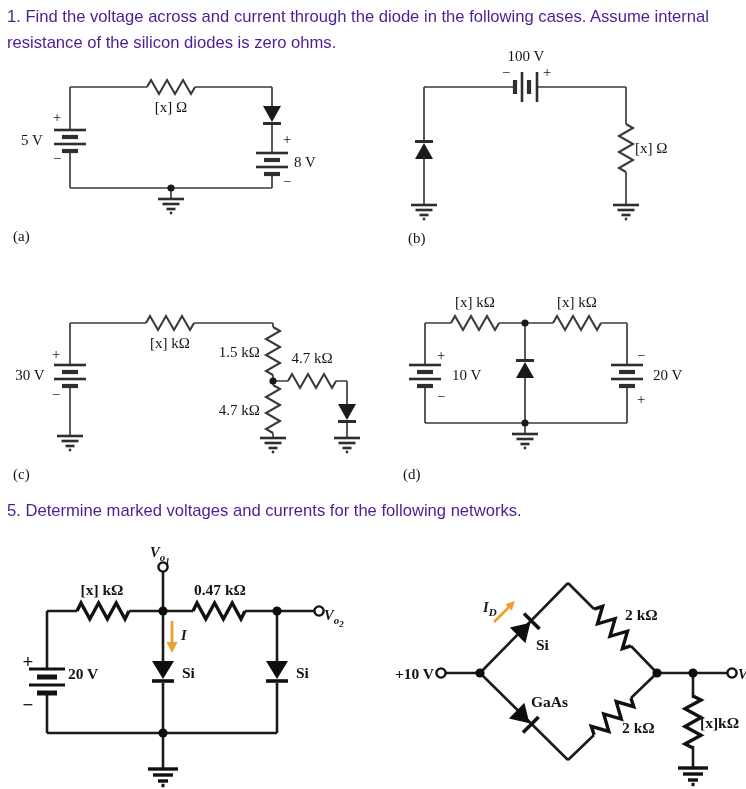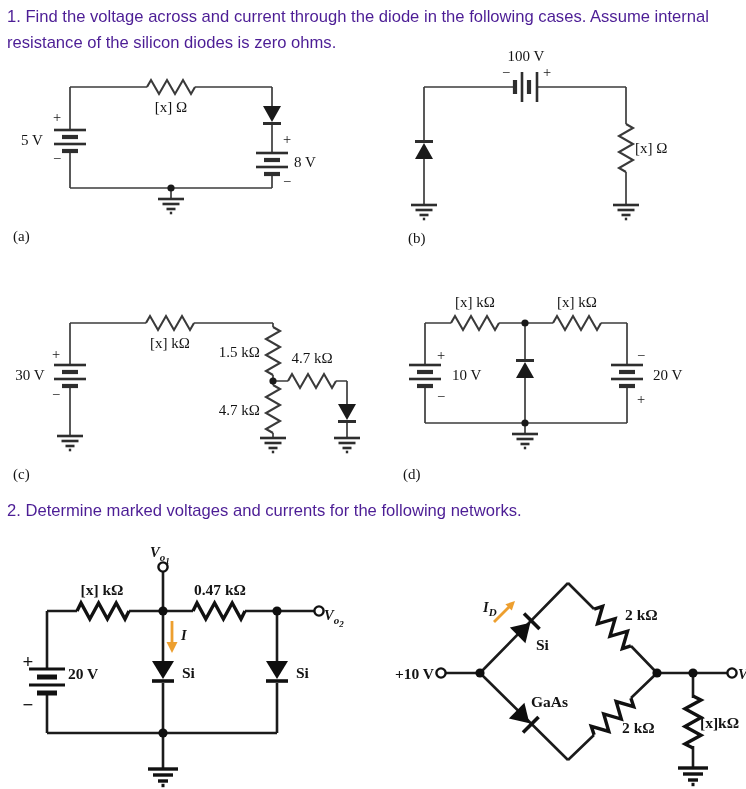--- a/index.html
+++ b/index.html
@@ -28,21 +28,21 @@
   .org   { font-style:italic; font-weight:bold; }
   .mid   { text-anchor:middle; }
   .end   { text-anchor:end; }
 </style>
 </head>
 <body>
 
 <div id="page">
 
   <div id="h1" class="heading">1. Find the voltage across and current through the diode in the following cases. Assume internal resistance of the silicon diodes is zero ohms.</div>
-  <div id="h2" class="heading">2. Determine marked voltages and currents for the following networks.</div>
+  <div id="h2" class="heading">5. Determine marked voltages and currents for the following networks.</div>
 
   <svg width="746" height="789" viewBox="0 0 746 789">
     <defs>
       <path id="zig" d="M-24 0 L-20 -7 L-12 7 L-4 -7 L4 7 L12 -7 L20 7 L24 0" fill="none"></path>
       <path id="zigb" d="M-26 0 L-22 -8 L-13.2 8 L-4.4 -8 L4.4 8 L13.2 -8 L22 8 L26 0" fill="none"></path>
       <g id="dio1">
           <polygon points="-9,-8 9,-8 0,8" stroke="none"></polygon>
           <line x1="-9" y1="9.5" x2="9" y2="9.5" stroke-width="3"></line>
         </g>
       <g id="dio2">

